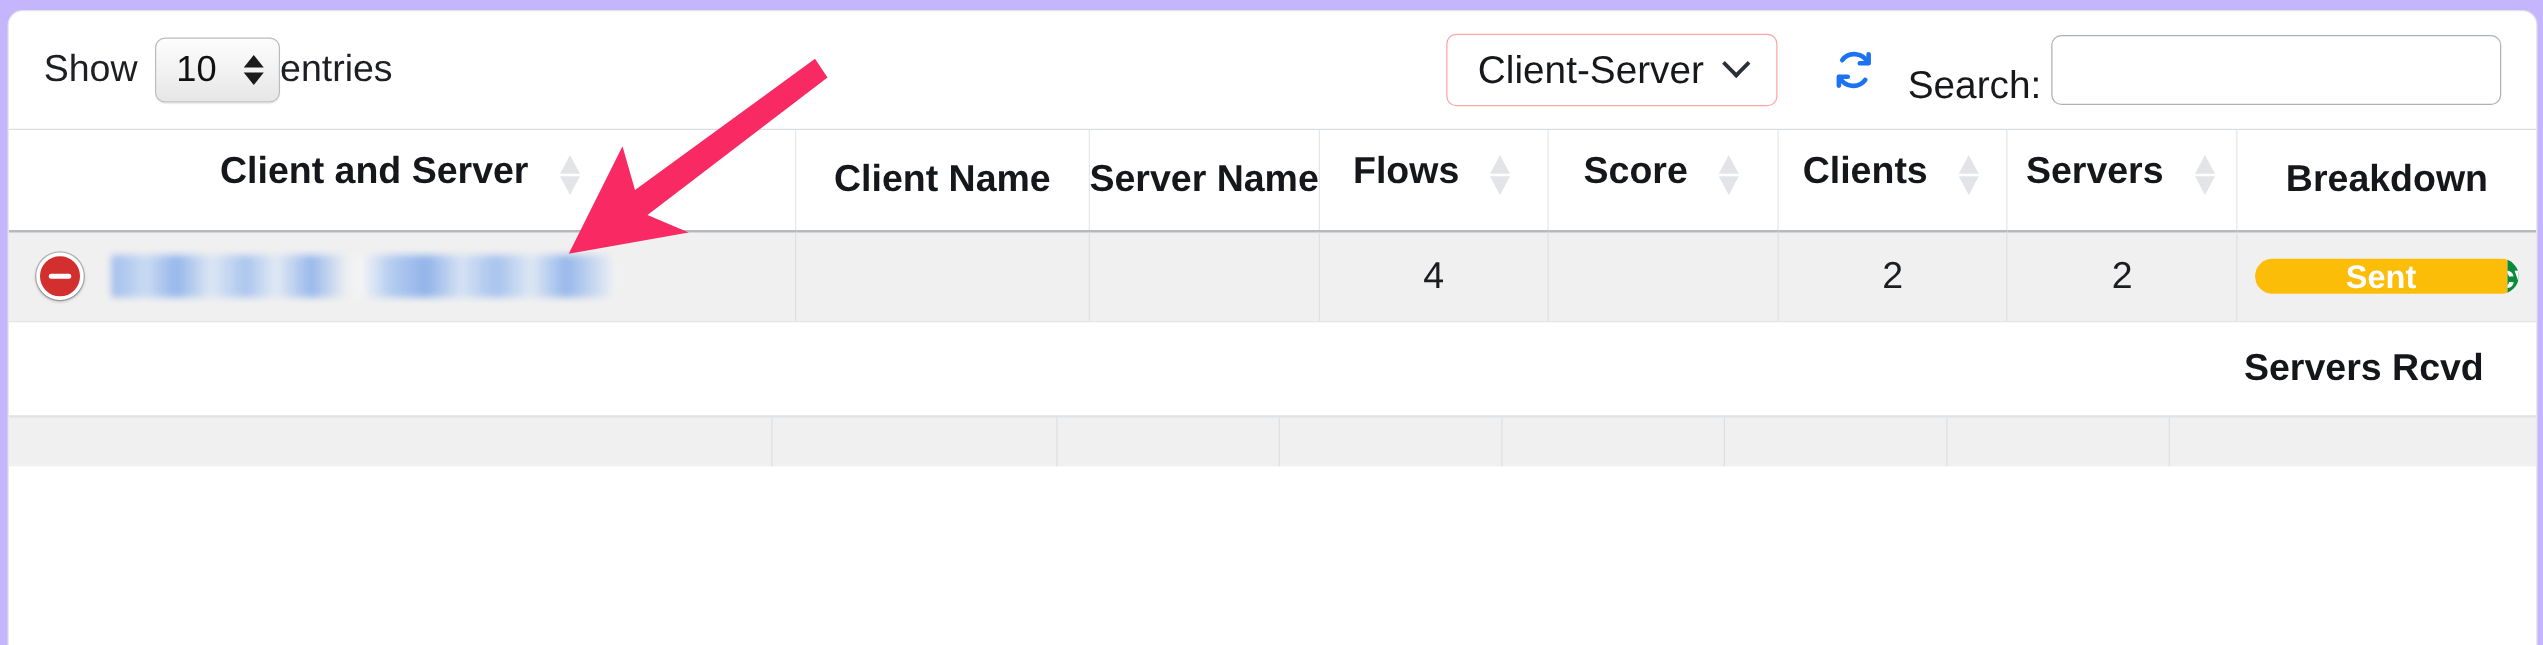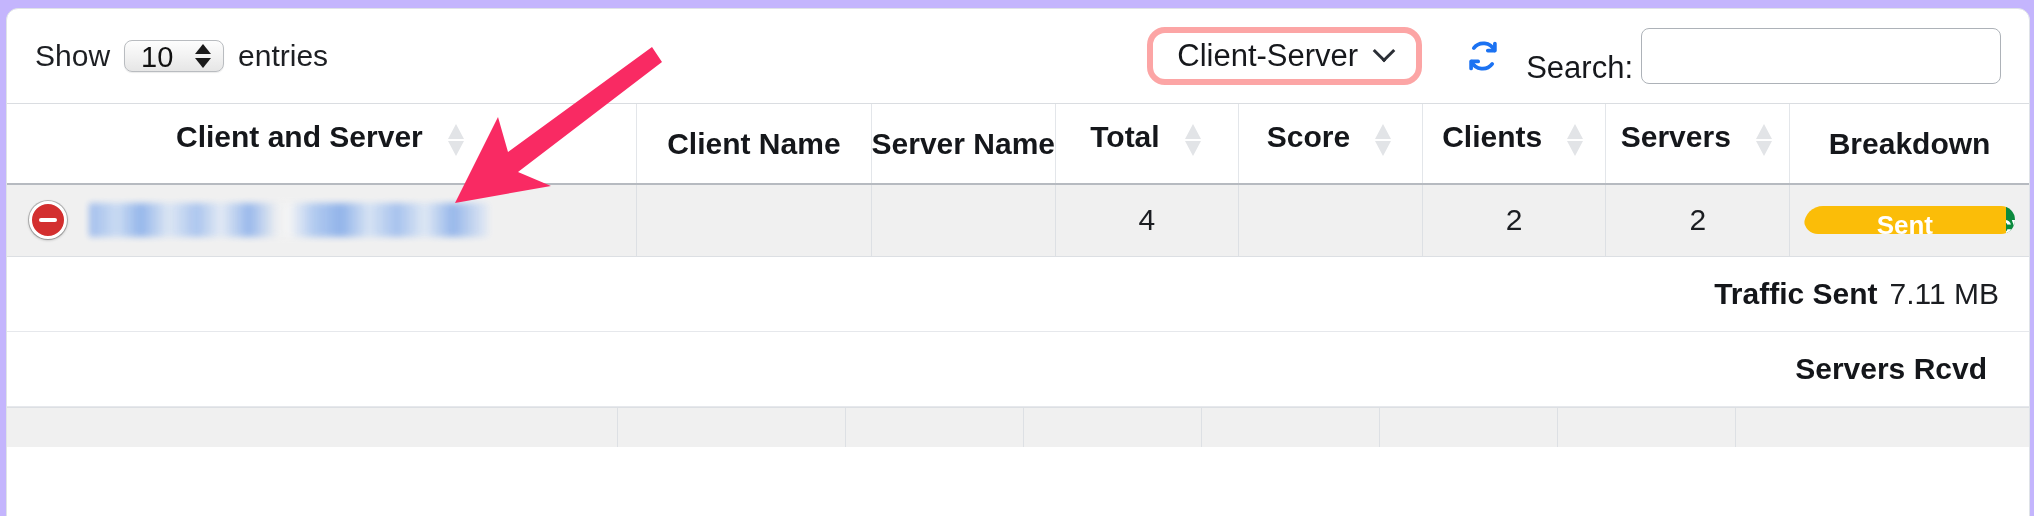--- a/index.html
+++ b/index.html
@@ -43,26 +43,27 @@
   }
 
   .show-entries {
     display: flex;
     align-items: center;
     font-size: 30px;
     color: #1d1f23;
     white-space: nowrap;
   }
   .show-entries .lbl-show { margin-right: 14px; }
-  .show-entries .lbl-entries { margin-left: 14px; }
+  .show-entries .lbl-entries { }
 
   .entries-select {
     position: relative;
     display: inline-flex;
-    height: 32px;
+    align-items: center;
+    height: 52px;
     min-width: 100px;
     padding: 0 40px 0 16px;
     border: 1px solid #b9bcc0;
     border-radius: 8px;
     background: linear-gradient(to bottom, #fdfdfd 0%, #f2f2f2 50%, #e6e6e6 100%);
     font-size: 29px;
     color: #111;
     box-shadow: 0 1px 1px rgba(0,0,0,.08);
   }
   .entries-select .stepper {
@@ -87,22 +88,22 @@
     display: flex;
     align-items: center;
   }
 
   .view-dropdown {
     display: inline-flex;
     align-items: center;
     justify-content: flex-end;
     height: 58px;
     padding: 0 24px;
-    border: 6px solid #fca5a5;
-    border-radius: 18px;
+    border: 1px solid #fca5a5;
+    border-radius: 8px;
     background: #ffffff;
     font-size: 31px;
     color: #16181c;
     white-space: nowrap;
   }
   .view-dropdown .chev {
     margin-left: 18px;
     display: inline-block;
     width: 16px; height: 16px;
     border-right: 3px solid #2b2f36;
@@ -232,20 +233,21 @@
         rgba(118,162,232,.82) 63%, rgba(186,212,247,.50) 70%,
         rgba(136,175,237,.74) 77%, rgba(200,221,249,.45) 84%,
         rgba(122,165,233,.80) 91%, rgba(214,229,250,.35) 100%);
     filter: blur(3px);
     opacity: .95;
   }
 
   
   .breakdown-wrap {
     display: flex;
+    align-items: center;
     width: 100%;
     height: 28px;
     border-radius: 19px;
     overflow: hidden;
   }
   .bd-seg {
     height: 38px;
     display: flex;
     align-items: center;
     justify-content: center;
@@ -374,21 +376,21 @@
               <span>Client Name</span>
             </div>
           </th>
           <th>
             <div class="th-inner center">
               <span>Server Name</span>
             </div>
           </th>
           <th>
             <div class="th-inner center">
-              <span>Total</span>
+              <span>Flows</span>
               <span class="sort-icon">
                 <svg width="22" height="40" viewBox="0 0 22 40">
                   <polygon points="11,4 19,19 3,19" fill="#e2e4e7"></polygon>
                   <polygon points="11,36 19,21 3,21" fill="#e2e4e7"></polygon>
                 </svg>
               </span>
             </div>
           </th>
           <th>
             <div class="th-inner center">
@@ -450,24 +452,20 @@
             <div class="breakdown-wrap">
               <span class="bd-seg sent" id="bd-sent" style="width: 95.5%; background: rgb(251, 189, 8);">Sent</span>
               <span class="bd-seg rcvd" id="bd-rcvd" style="width: 4.5%; background: rgb(11, 138, 62);">Rcvd</span>
             </div>
           </td>
         </tr>
       </tbody>
     </table>
 
     <div class="summary-row">
-      <span class="sum-label">Traffic Sent</span>
-      <span>7.11 MB</span>
-    </div>
-    <div class="summary-row">
       <span class="sum-label">Servers Rcvd</span>
     </div>
 
     <div class="partial-row">
       <div class="pcell" style="width:610px"></div>
       <div class="pcell" style="width:228px"></div>
       <div class="pcell" style="width:178px"></div>
       <div class="pcell" style="width:178px"></div>
       <div class="pcell" style="width:178px"></div>
       <div class="pcell" style="width:178px"></div>

